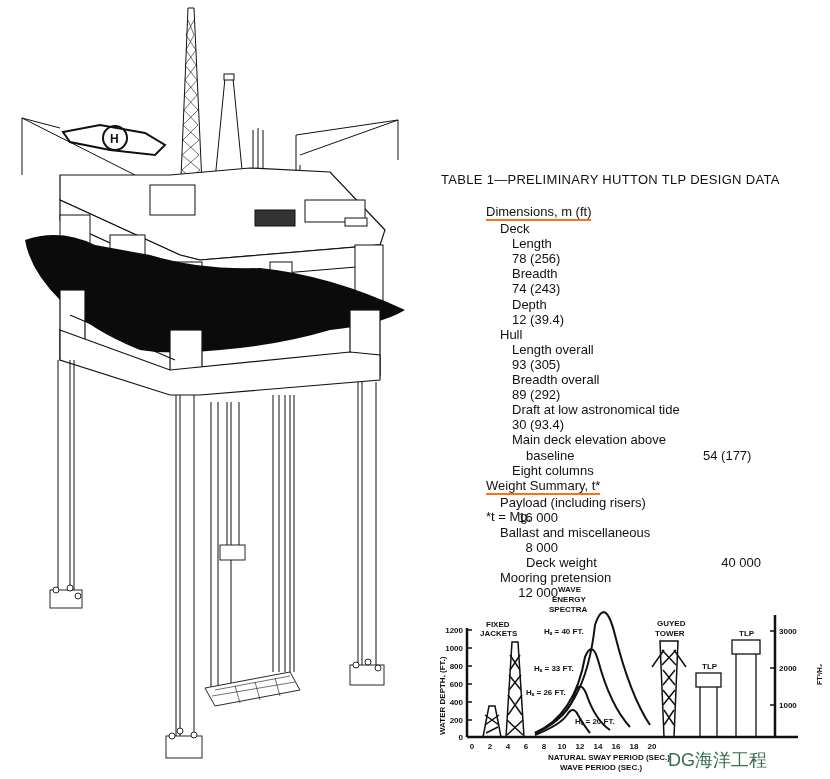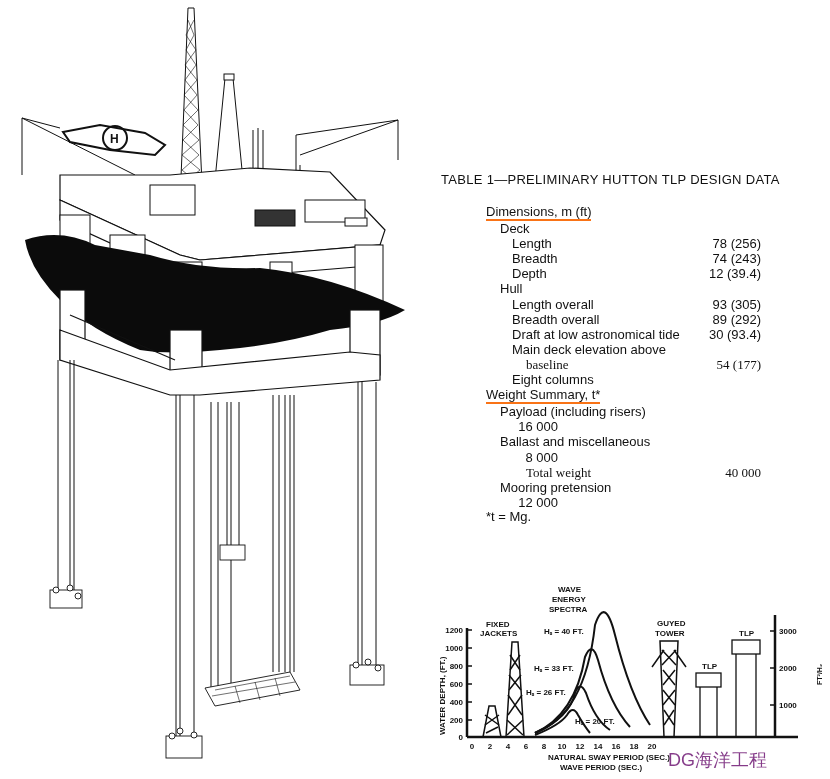--- a/index.html
+++ b/index.html
@@ -3,30 +3,30 @@
 <meta charset="utf-8">
 <style>
   html, body { margin:0; padding:0; background:#ffffff; }
   body { width:830px; height:779px; position:relative; overflow:hidden;
          font-family:"Liberation Sans", sans-serif; color:#111; }
   .abs { position:absolute; }
   #illustration { left:0; top:0; width:430px; height:779px; }
   #table-title { left:441px; top:172px; font-weight:normal; font-size:13px; letter-spacing:0.3px; white-space:nowrap; }
   #design-table { left:486px; top:204px; width:275px; font-size:13px; line-height:15.1px; }
   .trow { display:flex; justify-content:space-between; white-space:nowrap; }
-  .trow .val { width:58px; text-align:right; }
+  .trow .val { width:58px; text-align:left; }
   .trow.right .val { text-align:right; padding-right:0; }
   .section { display:inline-block; border-bottom:2px solid #f97316; padding-bottom:0px; }
   .i1 { padding-left:14px;flex-direction:column; }
-  .i2 { padding-left:26px; }
-  .i3 { padding-left:40px;font-family:Liberation Serif, serif; }
+  .i2 { padding-left:26px;flex-direction:column; }
+  .i3 { padding-left:40px; }
   #footnote { left:486px; top:509px; font-size:13px; }
   #chart { left:430px; top:575px; width:400px; height:204px; }
   #chart text { font-family:"Liberation Sans", sans-serif; font-weight:bold; fill:#111; }
-  #watermark { left:668px; top:748px; font-size:18px; color:#701a75; opacity:0.85; white-space:nowrap; }
+  #watermark { left:668px; top:748px; font-size:18px; color:#14532d; opacity:0.85; white-space:nowrap; }
 </style>
 </head>
 <body>
 
 <svg id="illustration" class="abs" viewBox="0 0 430 779" xmlns="http://www.w3.org/2000/svg">
   <g stroke="#111" fill="none" stroke-width="1">
 
     <line x1="22" y1="118" x2="135" y2="175"></line>
     <line x1="22" y1="118" x2="60" y2="128"></line>
     <line x1="22" y1="118" x2="22" y2="175"></line>
@@ -187,21 +187,21 @@
     </div>
   <div class="trow right i1">
       <span>Payload (including risers)</span>
       <span class="val">16 000</span>
     </div>
   <div class="trow right i1">
       <span>Ballast and miscellaneous</span>
       <span class="val">8 000</span>
     </div>
   <div class="trow right i3">
-      <span>Total weight</span>
+      <span>Deck weight</span>
       <span class="val">40 000</span>
     </div>
   <div class="trow right i1">
       <span>Mooring pretension</span>
       <span class="val">12 000</span>
     </div>
 </div>
 
 <div id="footnote" class="abs">*t = Mg.</div>
 

